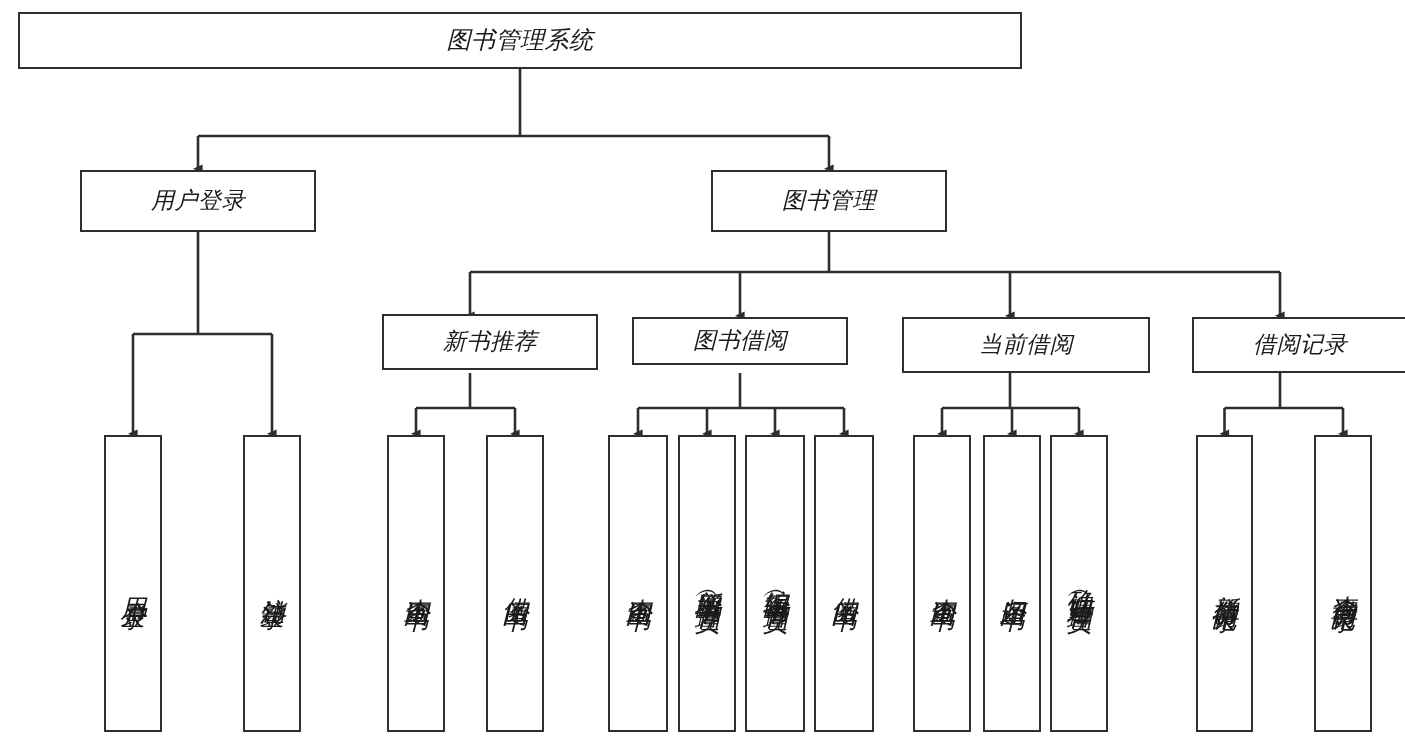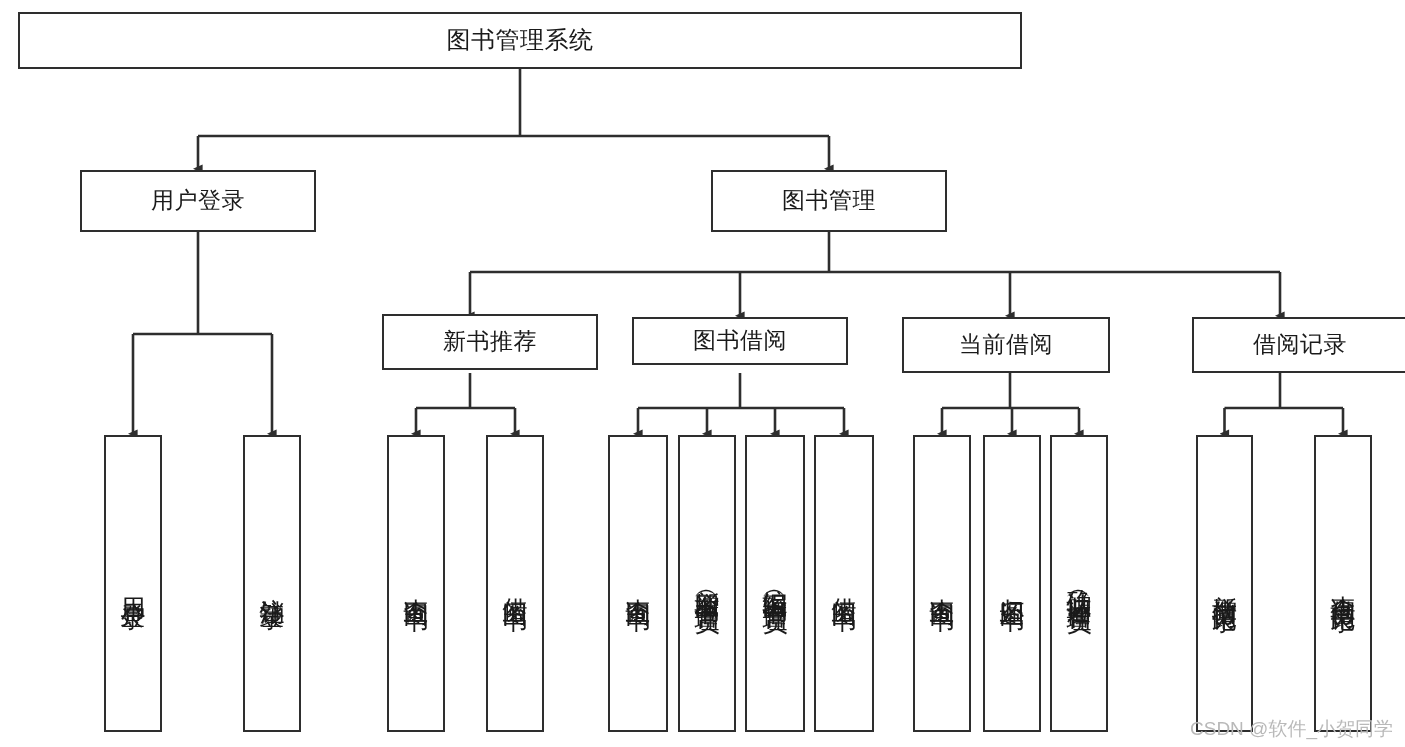--- a/index.html
+++ b/index.html
@@ -19,20 +19,21 @@
     display:flex;
     align-items:center;
     justify-content:center;
     color:#1a1a1a;
   }
   .node .label{
     display:block;
     text-align:left;
     line-height:1.12;
     letter-spacing:.5px;
+    font-style:italic;
   }
   
   .node.horiz .label{
     font-size:23px;
     white-space:nowrap;
   }
   .node.root .label{font-size:24px;}
   
   .node.vert{
     align-items:center;
@@ -112,21 +113,21 @@
       </div>
       <div class="node horiz" style="left: 711px; top: 170px; width: 236px; height: 62px;">
         <span class="label">图书管理</span>
       </div>
       <div class="node horiz" style="left: 362px; top: 314px; width: 216px; height: 56px; margin-left: 20px;">
         <span class="label">新书推荐</span>
       </div>
       <div class="node horiz" style="left: 632px; top: 317px; width: 216px; height: 48px;">
         <span class="label">图书借阅</span>
       </div>
-      <div class="node horiz" style="left: 902px; top: 317px; width: 208px; height: 56px;">
+      <div class="node horiz" style="left: 902px; top: 317px; width: 248px; height: 56px;">
         <span class="label">当前借阅</span>
       </div>
       <div class="node horiz" style="left: 1172px; top: 317px; width: 216px; height: 56px; margin-left: 20px;">
         <span class="label">借阅记录</span>
       </div>
       <div class="node vert" style="left: 104px; top: 435px; width: 58px; height: 297px;">
         <span class="label">用户登录</span>
       </div>
       <div class="node vert" style="left: 243px; top: 435px; width: 58px; height: 297px;">
         <span class="label">注销登录</span>
@@ -159,14 +160,13 @@
         <span class="label">确认归还（管理员）</span>
       </div>
       <div class="node vert" style="left: 1196px; top: 435px; width: 57px; height: 297px;">
         <span class="label">新增借阅记录</span>
       </div>
       <div class="node vert" style="left: 1314px; top: 435px; width: 58px; height: 297px;">
         <span class="label">查询借阅记录</span>
       </div>
     </div>
 
-  <div class="watermark" style="left: 1190px; top: 716px;">CSDN @软件_小贺同学</div>
 </div>
 
 </body></html>

